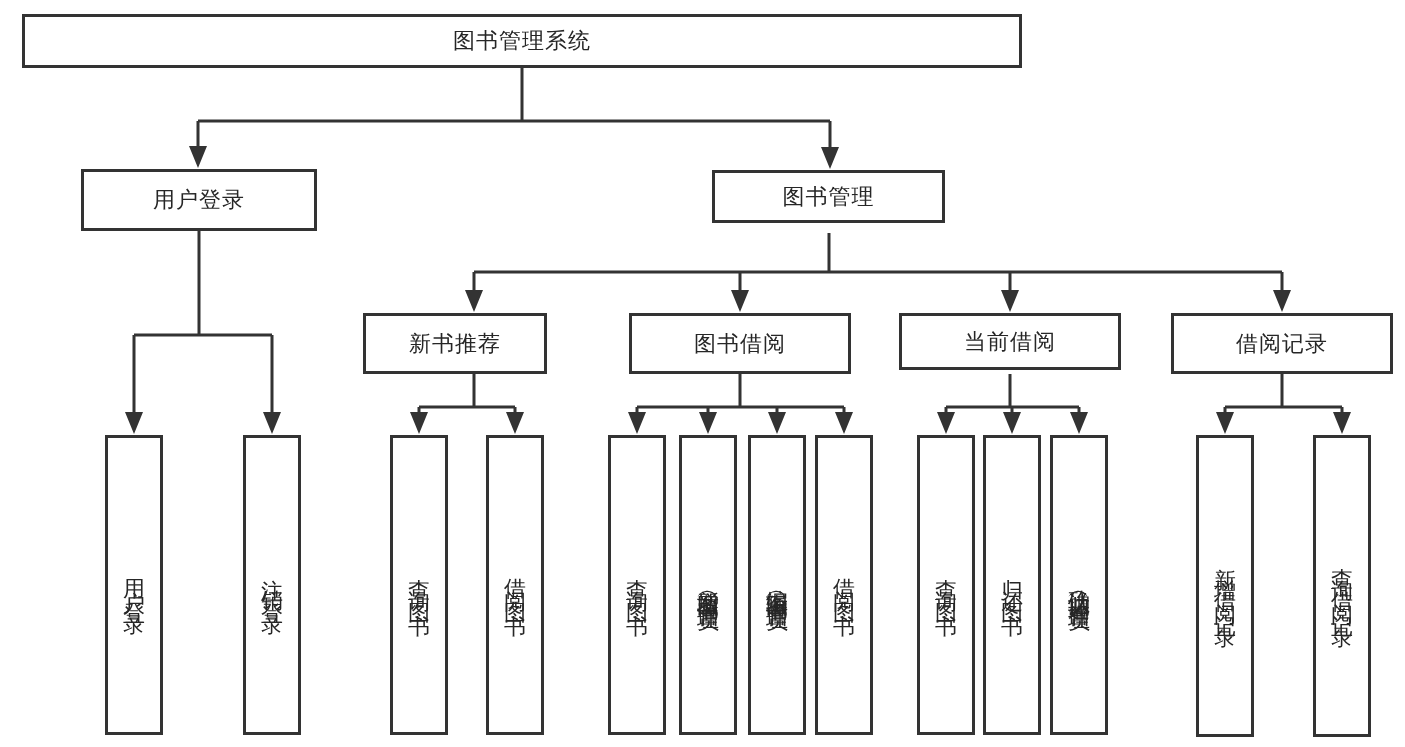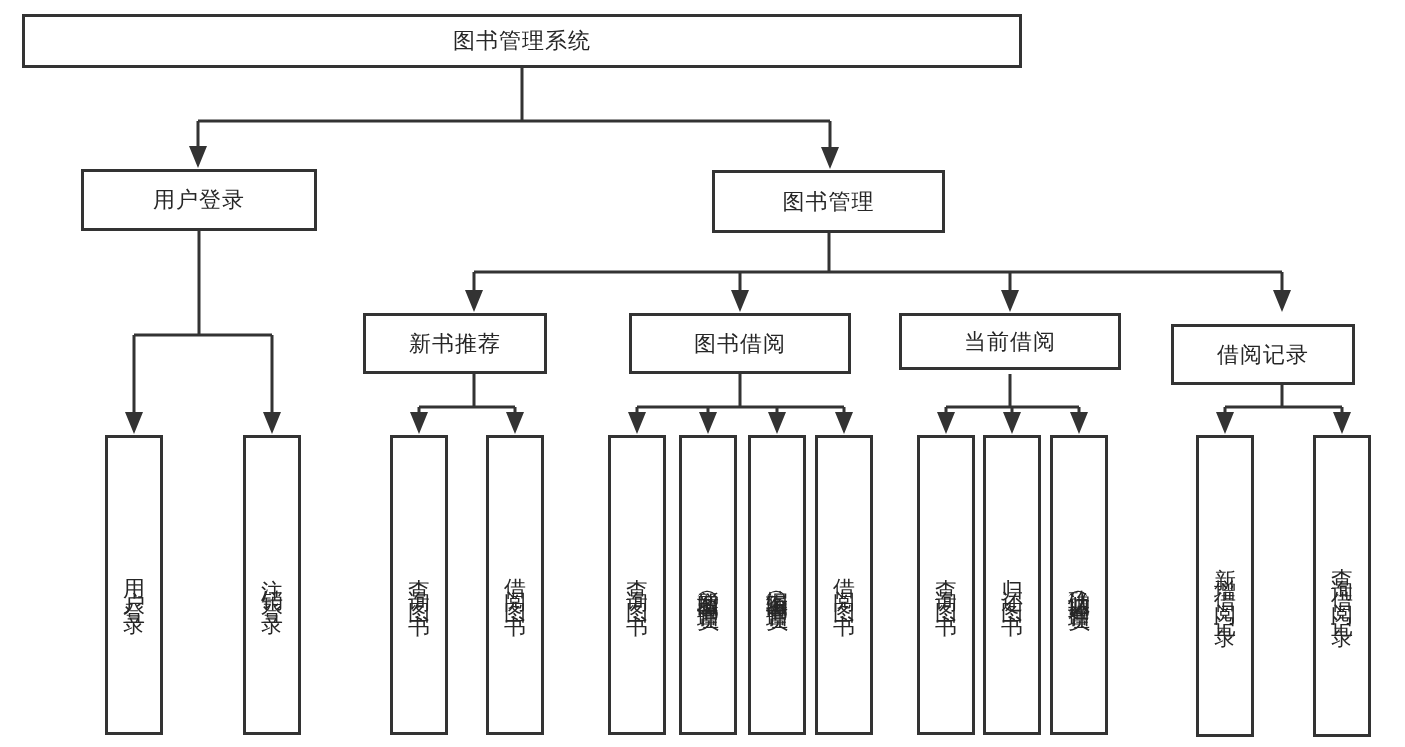--- a/index.html
+++ b/index.html
@@ -50,34 +50,34 @@
              M1333 412 H1351 L1342 434 Z"></path>
   </svg>
 
   <div class="node" style="left:22px;top:14px;width:1000px;height:54px">
     <span class="hlabel">图书管理系统</span>
   </div>
 
   <div class="node" style="left:81px;top:169px;width:236px;height:62px">
     <span class="hlabel">用户登录</span>
   </div>
-  <div class="node" style="left:712px;top:170px;width:233px;height:63px">
+  <div class="node" style="left:712px;top:170px;width:233px;height:53px">
     <span class="hlabel">图书管理</span>
   </div>
 
   <div class="node" style="left:363px;top:313px;width:184px;height:61px">
     <span class="hlabel">新书推荐</span>
   </div>
   <div class="node" style="left:629px;top:313px;width:222px;height:61px">
     <span class="hlabel">图书借阅</span>
   </div>
   <div class="node" style="left:899px;top:313px;width:222px;height:57px">
     <span class="hlabel">当前借阅</span>
   </div>
-  <div class="node" style="left:1171px;top:324px;width:184px;height:61px">
+  <div class="node" style="left:1171px;top:313px;width:222px;height:61px">
     <span class="hlabel">借阅记录</span>
   </div>
 
   <div class="node" style="left:105px;top:435px;width:58px;height:300px">
     <span class="vlabel">用户登录</span>
   </div>
   <div class="node" style="left:243px;top:435px;width:58px;height:300px">
     <span class="vlabel">注销登录</span>
   </div>
 

